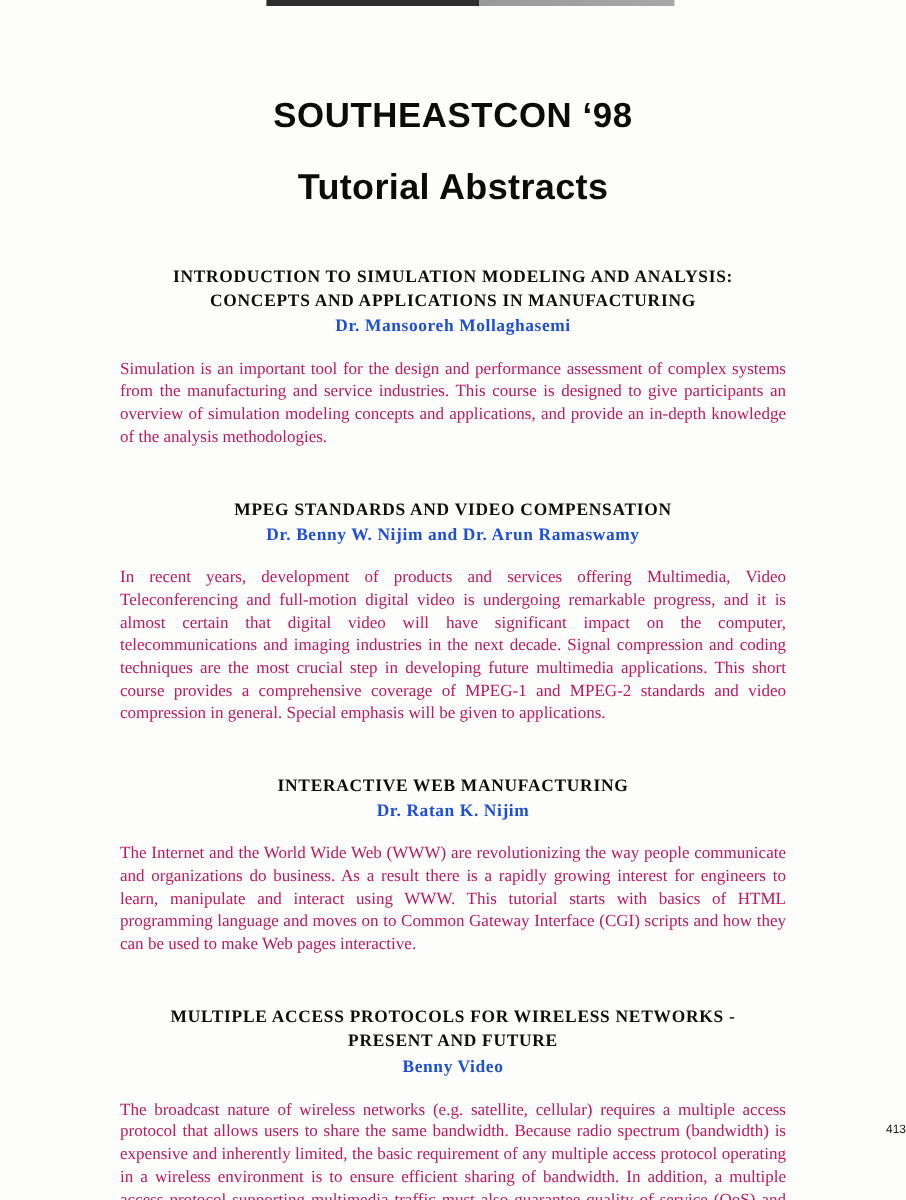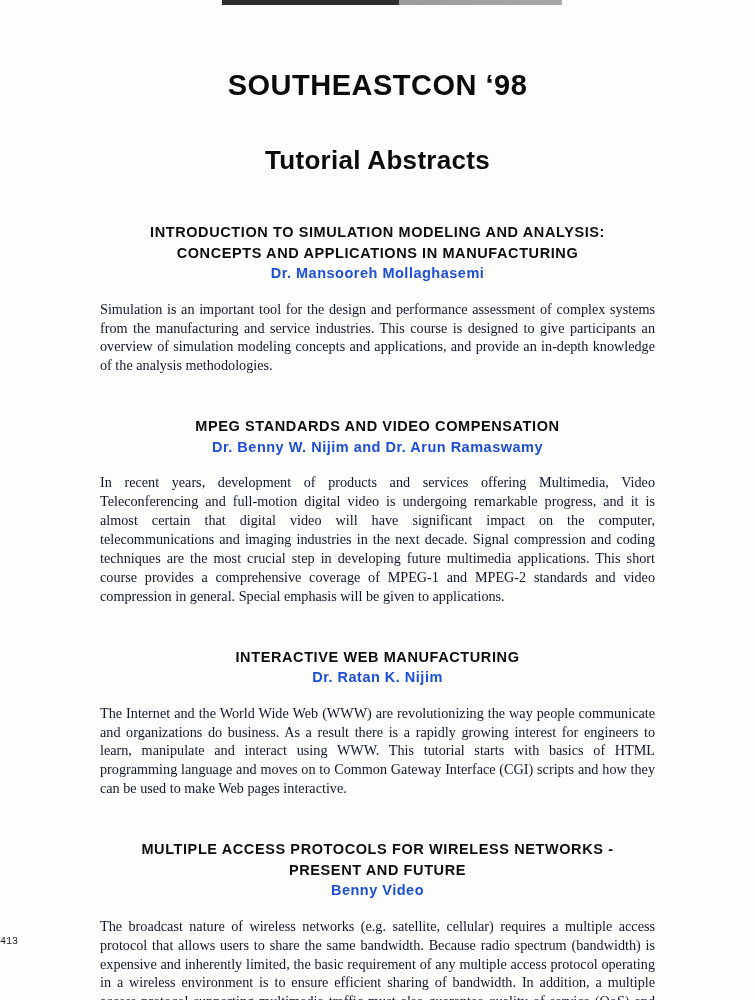--- a/index.html
+++ b/index.html
@@ -27,56 +27,56 @@
     background: linear-gradient(to right, #2e2e2e 0%, #2e2e2e 52%, #9a9a9a 52%, #a8a8a8 100%);
   }
 
   .page {
     position: absolute;
     top: 0;
     left: 0;
     width: 755px;
     height: 1000px;
     box-sizing: border-box;
-    padding: 0 100px 0 100px;
+    padding: 12px 100px 0 100px;
   }
 
   .masthead {
     text-align: center;
     font-family: "Liberation Sans", "DejaVu Sans", sans-serif;
     font-weight: bold;
     color: #0b0b0b;
   }
   .masthead .conf-title {
     font-size: 29px;
     letter-spacing: 0.5px;
     margin-top: 68px;
     line-height: 1.2;
   }
   .masthead .doc-subtitle {
-    font-size: 26px;
+    font-size: 30px;
     letter-spacing: 0.3px;
-    margin-top: 42px;
+    margin-top: 24px;
     line-height: 1.2;
   }
 
   .abstracts {
     margin-top: 46px;
   }
 
   .abstract {
     margin-bottom: 0;
   }
   .abstract + .abstract {
     margin-top: 41px;
   }
 
   .abstract-heading {
     text-align: center;
-    font-family: Liberation Sans, sans-serif;
+    font-family: Liberation Serif, serif;
     font-weight: bold;
     font-size: 14.5px;
     line-height: 1.42;
     letter-spacing: 0.6px;
     color: #0d0d0d;
   }
   .abstract-heading .title-line {
     display: block;
   }
   .abstract-authors {
@@ -88,31 +88,31 @@
     line-height: 1.42;
     color: #1d4ed8;
   }
 
   .abstract-body {
     margin-top: 16px;
     font-size: 14.2px;
     line-height: 1.33;
     text-align: justify;
     text-justify: inter-word;
-    color: #0f172a;
+    color: #be185d;
     hyphens: none;
   }
 
   .page-number {
     position: absolute;
     left: 0;
     right: 0;
     top: 936px;
-    text-align: left;
-    font-family: Liberation Mono, monospace;
+    text-align: right;
+    font-family: Liberation Sans, sans-serif;
     font-size: 10px;
     color: #1a1a1a;
   }
 </style>
 </head>
 <body>
 
 <div class="scan-artifact"></div>
 
 <div class="page">

